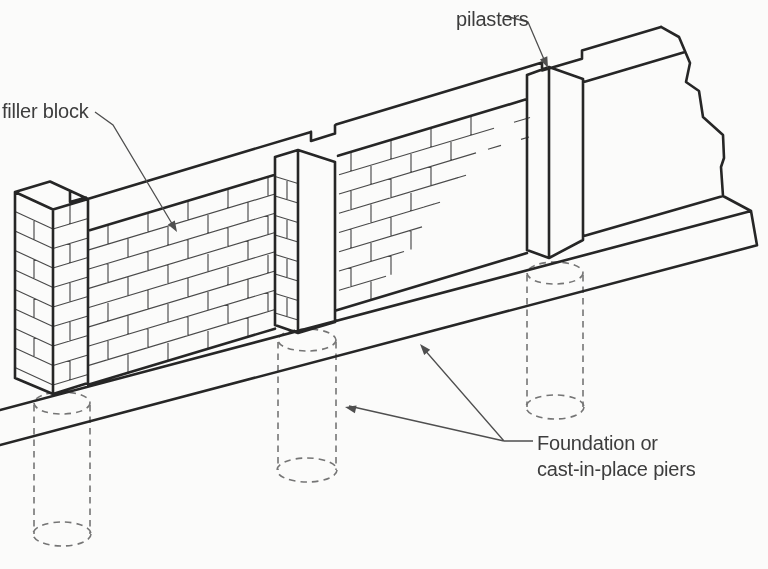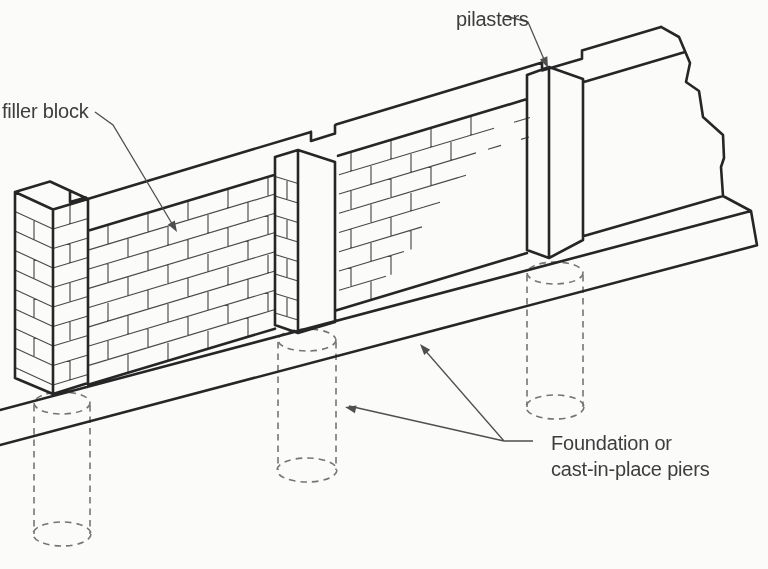--- a/index.html
+++ b/index.html
@@ -9,21 +9,21 @@
     font-family:"Liberation Sans", sans-serif;
   }
   .stage svg{position:absolute;left:0;top:0;}
   .lbl{
     position:absolute;
     font-size:20px;line-height:24px;
     color:var(--txt,#3d3d3d);
     letter-spacing:-0.2px;
     white-space:nowrap;
   }
-  .lbl-multi span{display:block;line-height:26px;margin-left:14px;}
+  .lbl-multi span{display:block;line-height:26px;}
 </style>
 </head>
 <body>
 
 <div class="stage">
   <svg id="drawing" width="768" height="569" viewBox="0 0 768 569">
       <g fill="none" stroke="#4a4a4a" stroke-width="1.15">
         <path d="M88 250.1L275 194M88 269.3L275 213.2M88 288.6L275 232.5M88 307.8L275 251.7M88 327.1L275 271M88 346.3L275 290.2M88 365.6L275 309.5M108 224.8L108 244.1M148 212.8L148 232.1M188 200.8L188 220.1M228 188.8L228 208.1M268 176.8L268 196.1M128 238.1L128 257.3M168 226.1L168 245.3M208 214.1L208 233.3M248 202.1L248 221.3M108 263.3L108 282.6M148 251.3L148 270.6M188 239.3L188 258.6M228 227.3L228 246.6M268 215.3L268 234.6M128 276.6L128 295.8M168 264.6L168 283.8M208 252.6L208 271.8M248 240.6L248 259.8M108 301.8L108 321.1M148 289.8L148 309.1M188 277.8L188 297.1M228 265.8L228 285.1M268 253.8L268 273.1M128 315.1L128 334.3M168 303.1L168 322.3M208 291.1L208 310.3M248 279.1L248 298.3M108 340.3L108 359.6M148 328.3L148 347.6M188 316.3L188 335.6M228 304.3L228 323.6M268 292.3L268 311.6M128 353.6L128 372.8M168 341.6L168 360.8M208 329.6L208 348.8M248 317.6L248 336.8M339 174.8L494 128.3M339 194L476 152.9M339 213.3L458 177.6M339 232.5L440 202.2M339 251.8L422 226.9M339 271L404 251.5M339 290.3L386 276.2M351 151.9L351 171.2M391 139.9L391 159.2M431 127.9L431 147.2M471 115.9L471 135.2M371 165.2L371 184.4M411 153.2L411 172.4M451 141.2L451 160.4M351 190.4L351 209.7M391 178.4L391 197.7M431 166.4L431 185.7M371 203.7L371 222.9M411 191.7L411 210.9M351 228.9L351 248.2M391 216.9L391 236.2M371 242.2L371 261.4M411 230.2L411 249.4M351 267.4L351 286.7M391 255.4L391 274.7M371 280.7L371 299.9M514 122.3L530 117.5M488 149.3L501 145.4M455 178.5L466 175.2M424 207L434 204M521 139.4L529 137M396 234.7L405 232M15 211.5L53 229M53 229L88 218.5M15 231L53 248.5M53 248.5L88 238M15 250.5L53 268M53 268L88 257.5M15 270L53 287.5M53 287.5L88 277M15 289.5L53 307M53 307L88 296.5M15 309L53 326.5M53 326.5L88 316M15 328.5L53 346M53 346L88 335.5M15 348L53 365.5M53 365.5L88 355M15 367.5L53 385M53 385L88 374.5M70 204.4L70 223.9M34 220.2L34 239.7M70 243.4L70 262.9M34 259.2L34 278.7M70 282.4L70 301.9M34 298.2L34 317.7M70 321.4L70 340.9M34 337.2L34 356.7M70 360.4L70 379.9M275 176.5L298 183.5M275 196L298 203M275 215.5L298 222.5M275 235L298 242M275 254.5L298 261.5M275 274L298 281M275 293.5L298 300.5M275 313L298 320M287 180L287 199.5M287 219L287 238.5M287 258L287 277.5M287 297L287 316.5"></path>
       </g>
       <g fill="none" stroke="#757575" stroke-width="1.6" stroke-dasharray="6.5 5">

